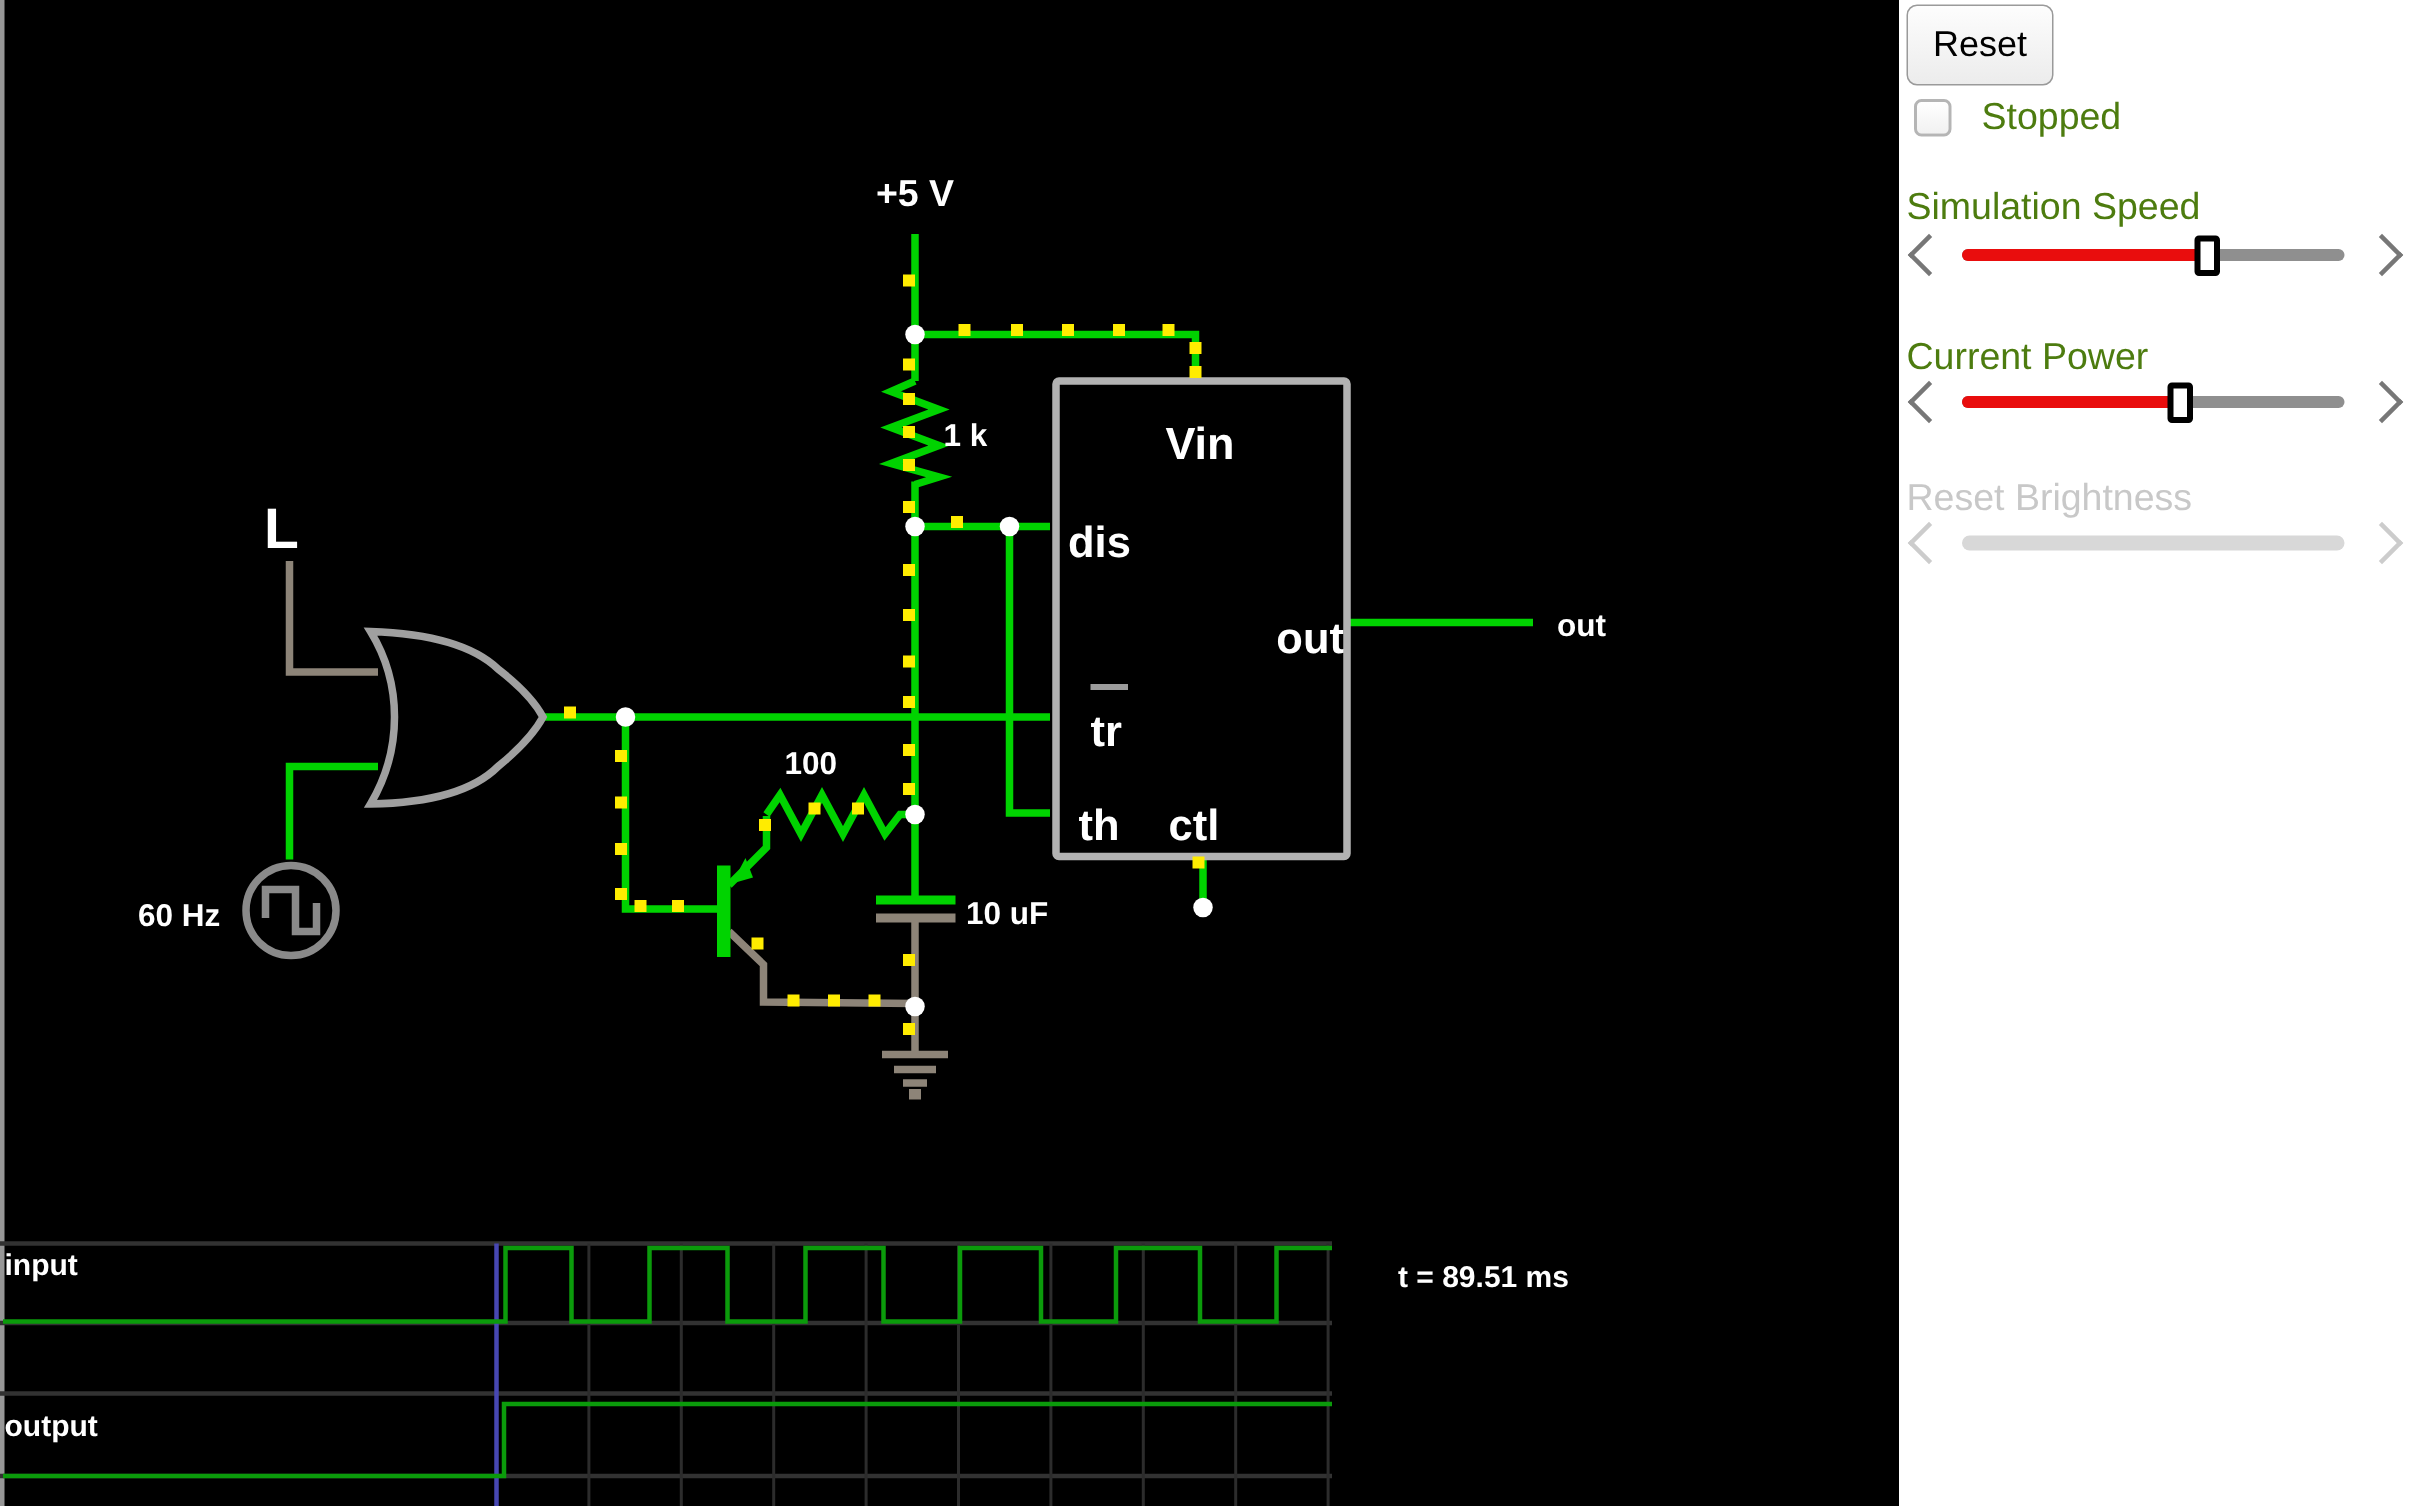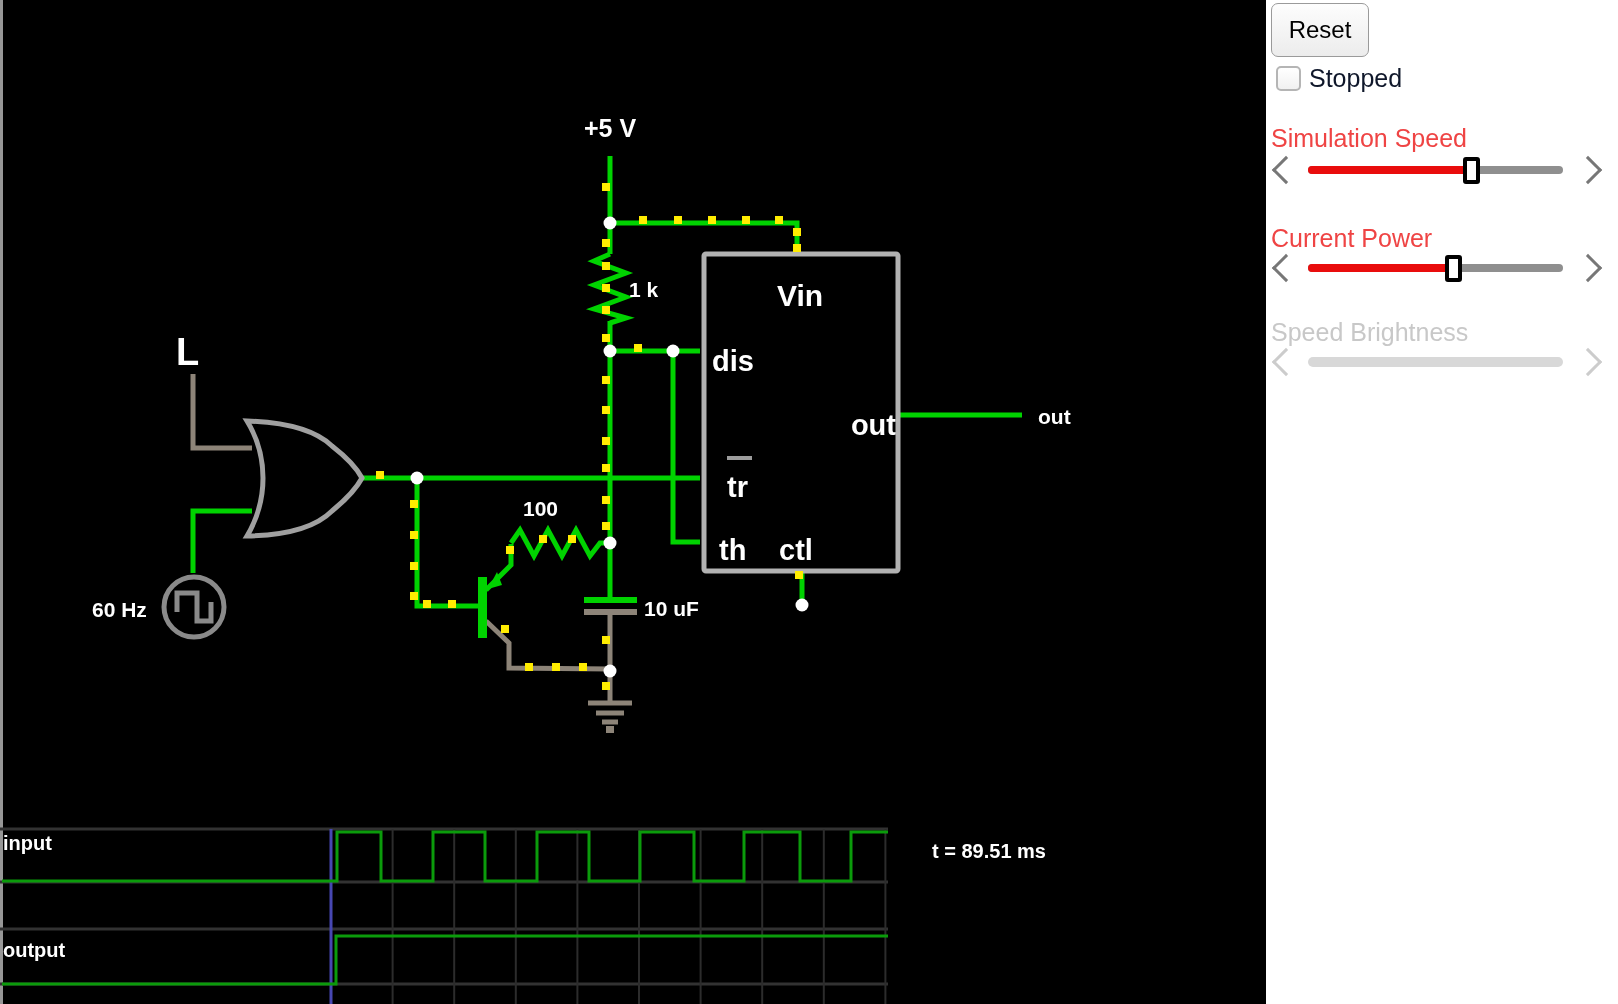--- a/index.html
+++ b/index.html
@@ -8,22 +8,22 @@
   #canvas svg{display:block;}
   .svg-label{font-family:"Liberation Sans",sans-serif;font-weight:bold;fill:#fff;}
   
   #sidebar{position:absolute;left:1266px;top:0;width:352px;height:1001px;background:#fff;border-radius:29px;}
   .btn-reset{position:absolute;left:5px;top:3px;width:98px;height:54px;
     background:linear-gradient(#fdfdfd,#ececec);border:1px solid #9a9a9a;border-radius:7px;
     font-family:"Liberation Sans",sans-serif;font-size:24px;color:#000;cursor:pointer;}
   .stopped-row{position:absolute;left:10px;top:64px;display:flex;align-items:center;}
   .checkbox{width:21px;height:21px;border:2px solid #b5b5b5;border-radius:5px;
     background:linear-gradient(#fff,#f1f1f1);}
-  .stopped-label{font-size:25px;color:#0f172a;margin-left:8px;}
-  .slider-label{position:absolute;left:5px;font-size:25px;color:#ef4444;white-space:nowrap;}
+  .stopped-label{font-size:25px;color:#4d7c0f;margin-left:20px;}
+  .slider-label{position:absolute;left:5px;font-size:25px;color:#4d7c0f;white-space:nowrap;}
   .slider-label.disabled{color:#c8c8c8;}
   .slider{position:absolute;left:0;width:352px;height:34px;}
   .chev{position:absolute;width:17px;height:17px;border-color:#777;border-style:solid;border-width:0;}
   .chev-left{left:10px;top:7px;border-left-width:3px;border-bottom-width:3px;transform:rotate(45deg);}
   .chev-right{left:312px;top:7px;border-right-width:3px;border-top-width:3px;transform:rotate(45deg);}
   .slider.disabled .chev{border-color:#ccc;}
   .track{position:absolute;left:42px;top:13px;width:255px;height:8px;background:#8f8f8f;border-radius:4px;}
   .slider.disabled .track{background:#d8d8d8;height:10px;border-radius:5px;top:12px;}
   .fill{position:absolute;left:0;top:0;height:100%;background:#e90d0d;border-radius:4px 0 0 4px;}
   .handle{position:absolute;top:-9px;width:9px;height:19px;background:#fff;
@@ -203,21 +203,21 @@
   <div class="slider-label" style="top:224px">Current Power</div>
   <div class="slider" style="top:251px">
     <span class="chev chev-left"></span>
     <div class="track">
       <div class="fill" style="width: 145px;"></div>
       <div class="handle" style="left: 137px;"></div>
     </div>
     <span class="chev chev-right"></span>
   </div>
 
-  <div class="slider-label disabled" style="top:318px">Speed Brightness</div>
+  <div class="slider-label disabled" style="top:318px">Reset Brightness</div>
   <div class="slider disabled" style="top:345px">
     <span class="chev chev-left"></span>
     <div class="track">
       <div class="fill" style="width: 0px;"></div>
 
     </div>
     <span class="chev chev-right"></span>
   </div>
 </div>
 

